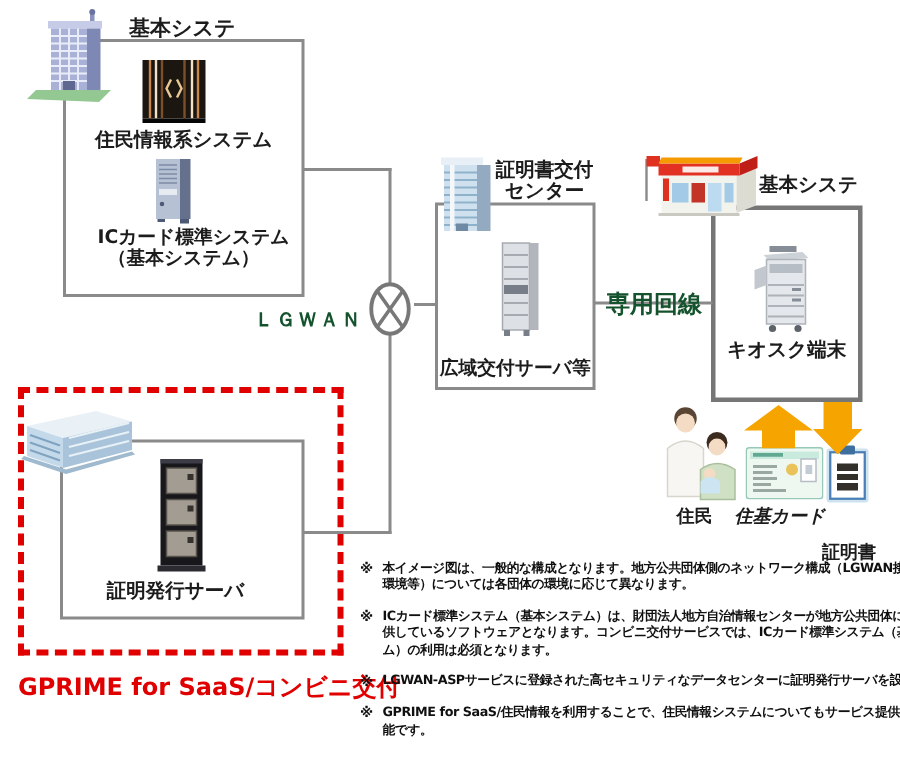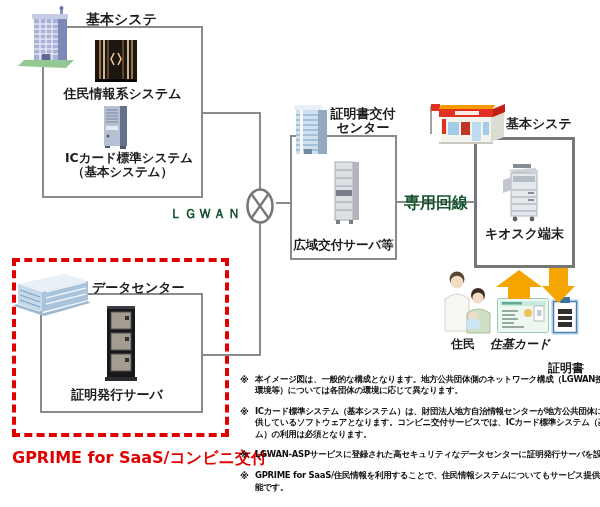--- a/index.html
+++ b/index.html
@@ -261,21 +261,20 @@
   <div class="lbl center" style="left:326px;top:107px;width:74px;font-size:13px;">証明書交付</div>
   <div class="lbl center" style="left:326px;top:121px;width:74px;font-size:13px;">センター</div>
   <div class="lbl center" style="left:288px;top:238px;width:111px;font-size:12.5px;">広域交付サーバ等</div>
 
   <div class="lbl" style="left:506px;top:117px;font-size:13px;">基本システ</div>
   <div class="lbl center" style="left:474px;top:227px;width:101px;font-size:13px;">キオスク端末</div>
   <div class="lbl center" style="left:440px;top:338px;width:46px;font-size:12px;">住民</div>
   <div class="lbl center" style="left:487px;top:338px;width:66px;font-size:12px;font-style:italic;">住基カード</div>
   <div class="lbl center" style="left:545px;top:338px;width:42px;font-size:12px;margin-top:24px;">証明書</div>
 
-  <div class="lbl" style="left:92px;top:281px;font-size:13px;">データセンター</div>
   <div class="lbl center" style="left:40px;top:388px;width:154px;font-size:13px;">証明発行サーバ</div>
 
   <div class="caption" style="left:12px;top:448px;width:224px;">GPRIME  for SaaS/コンビニ交付</div>
 
   <div class="notes">
     <div class="note">
       <div class="marker">※</div>
       <div class="body">
         <div>本イメージ図は、一般的な構成となります。地方公共団体側のネットワーク構成（LGWAN接続</div>
         <div>環境等）については各団体の環境に応じて異なります。</div>

